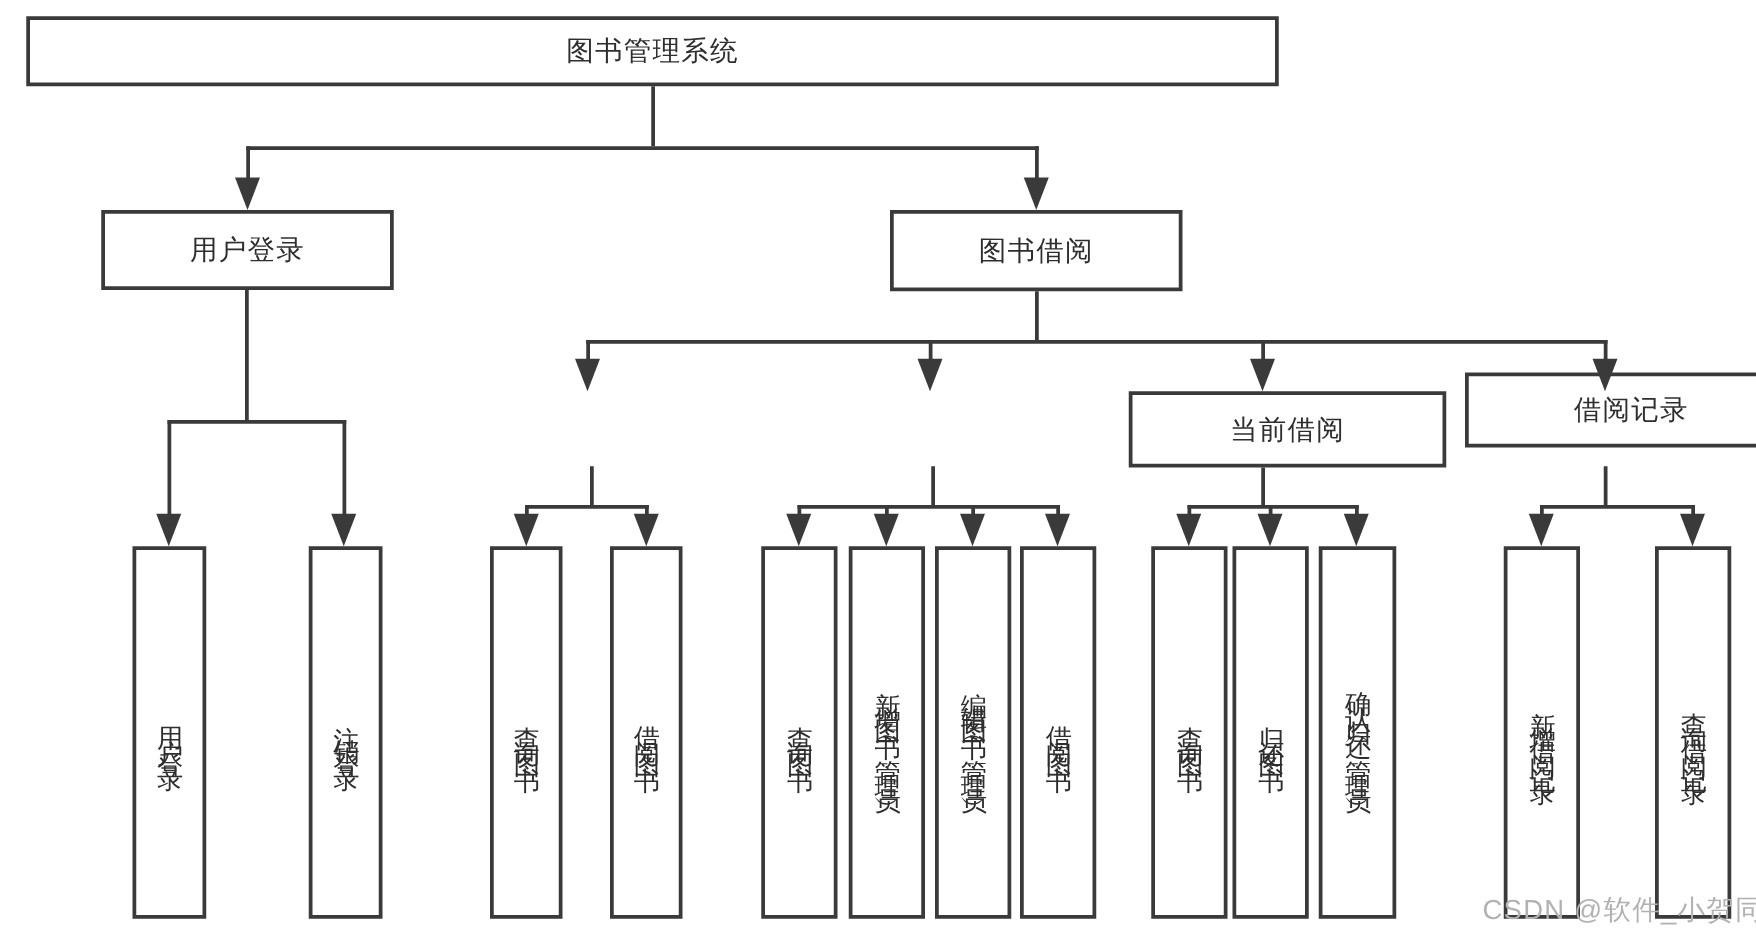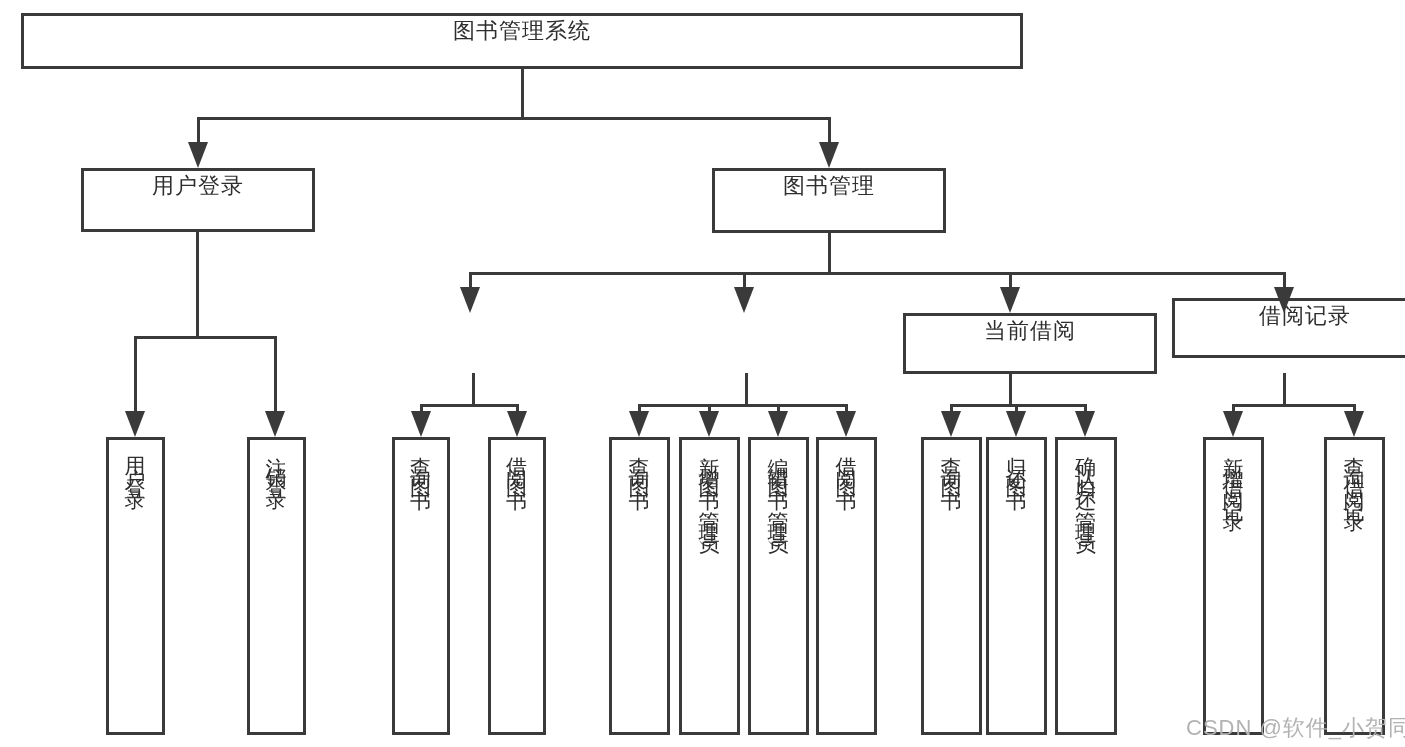--- a/index.html
+++ b/index.html
@@ -2,21 +2,21 @@
 <html><head>
 <meta charset="utf-8">
 <style>
   html,body{margin:0;padding:0;background:#ffffff;}
   .stage{
     position:relative;width:1405px;height:747px;background:#ffffff;overflow:hidden;
     font-family:"Liberation Sans","DejaVu Sans",sans-serif;color:#2e2e2e;
   }
   .box{
     position:absolute;box-sizing:border-box;background:#ffffff;
-    border:3px solid #3a3a3a;display:flex;justify-content:center;
+    border:3px solid #3a3a3a;display:flex;align-items:center;justify-content:center;
   }
   .hlabel{font-size:22px;letter-spacing:1px;color:#2e2e2e;white-space:nowrap;}
   .leaf .vlabel{
     writing-mode:vertical-rl;text-orientation:mixed;
     font-size:21px;letter-spacing:11px;color:#2e2e2e;line-height:1;
   }
   .line{position:absolute;background:#3a3a3a;}
   .arrow{
     position:absolute;width:0;height:0;
     border-left:10px solid transparent;border-right:10px solid transparent;
@@ -33,21 +33,21 @@
 <div class="stage">
 
   <div class="box" style="left:21px;top:13px;width:1002px;height:56px;">
     <span class="hlabel">图书管理系统</span>
   </div>
 
   <div class="box" style="left:81px;top:168px;width:234px;height:64px;">
     <span class="hlabel">用户登录</span>
   </div>
   <div class="box" style="left:712px;top:168px;width:234px;height:65px;">
-    <span class="hlabel">图书管理</span>
+    <span class="hlabel">图书借阅</span>
   </div>
 
   <div class="box" style="left:903px;top:313px;width:254px;height:61px;">
     <span class="hlabel">当前借阅</span>
   </div>
   <div class="box" style="left:1172px;top:298px;width:266px;height:60px;">
     <span class="hlabel">借阅记录</span>
   </div>
 
   <div class="box leaf" style="left:106px;top:437px;width:59px;height:298px;">

